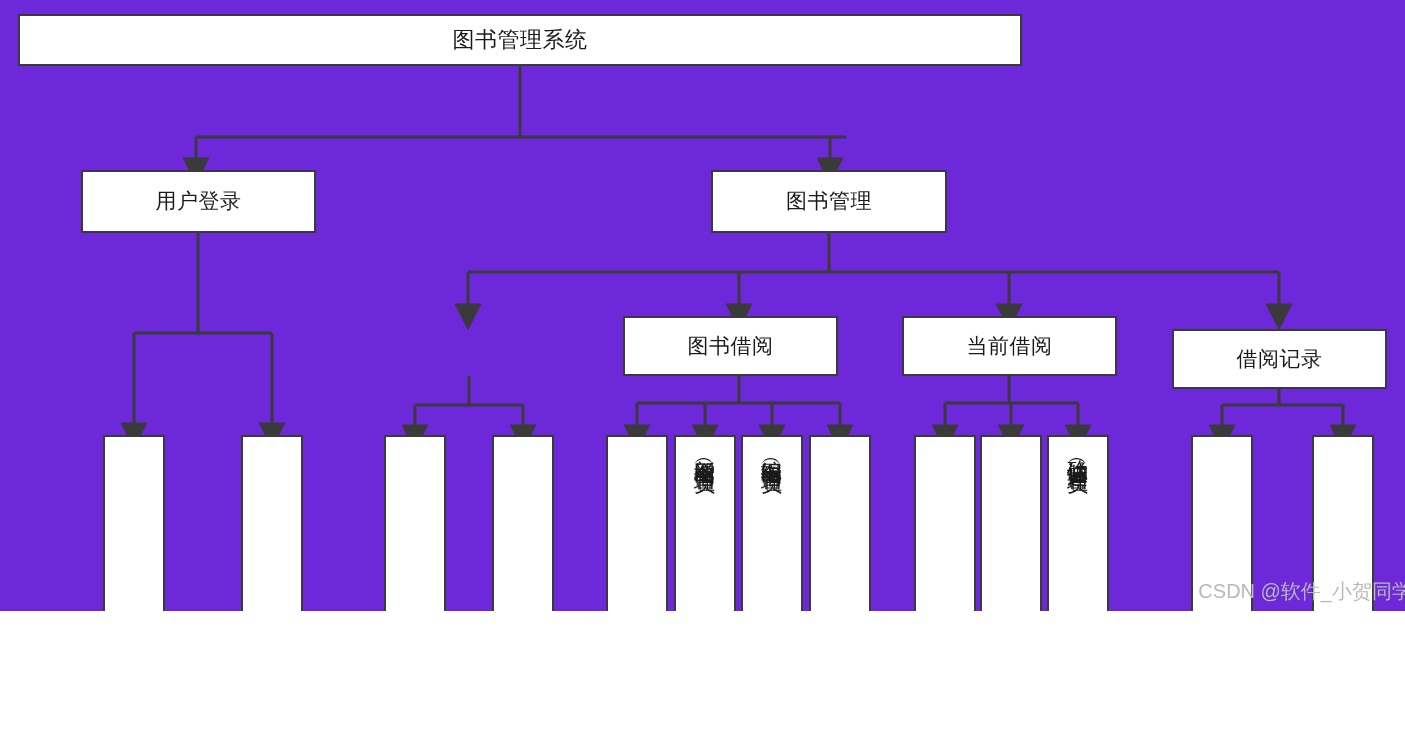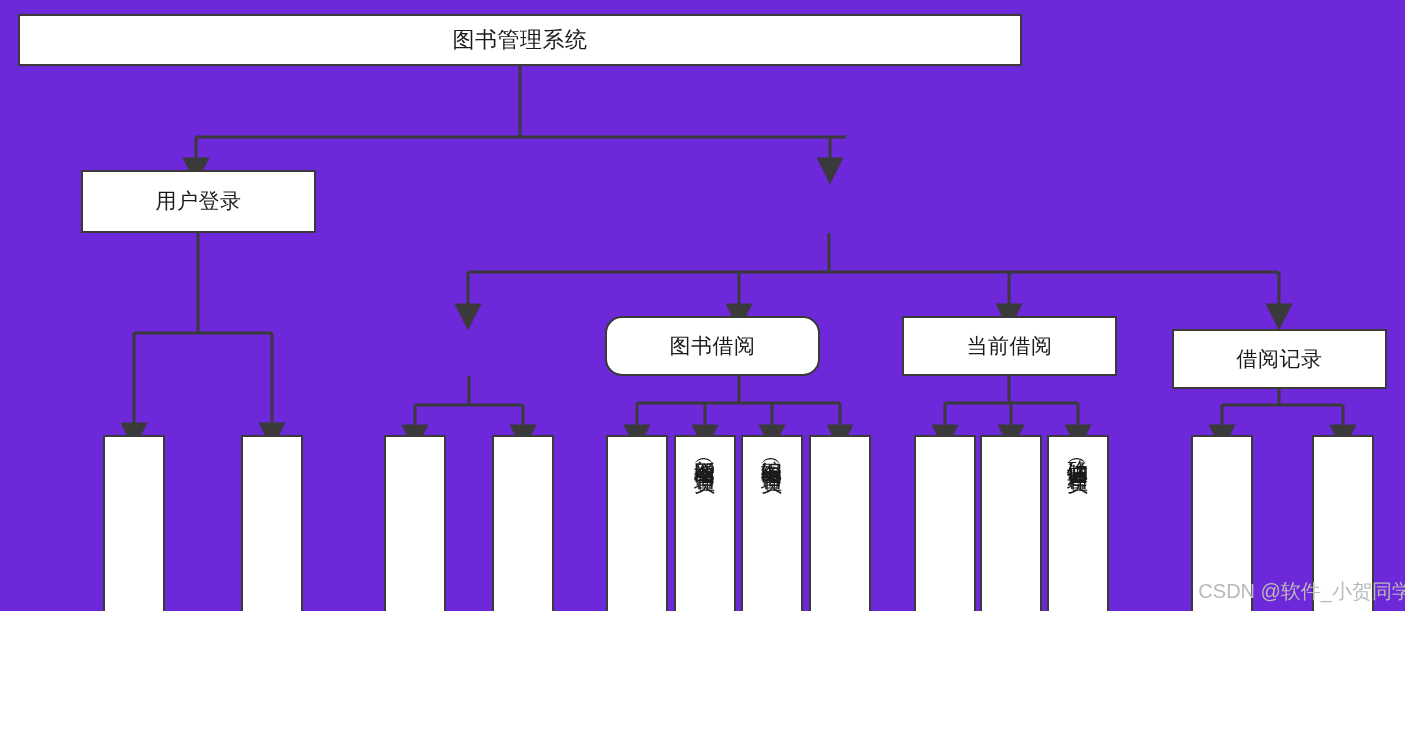--- a/index.html
+++ b/index.html
@@ -136,22 +136,25 @@
     </g>
   </svg>
 
   <div class="node h root" style="left:18px; top:14px; width:1004px; height:52px;">
     <span class="lbl">图书管理系统</span>
   </div>
 
   <div class="node h" style="left:81px; top:170px; width:235px; height:63px;">
     <span class="lbl">用户登录</span>
   </div>
-
-  <div class="node h" style="left:605px; top:316px; width:215px; height:60px;border-radius:17px;">
+  <div class="node h" style="left:711px; top:170px; width:236px; height:63px;">
+    <span class="lbl">图书管理</span>
+  </div>
+
+  <div class="node h" style="left:623px; top:316px; width:215px; height:60px;">
     <span class="lbl">图书借阅</span>
   </div>
   <div class="node h" style="left:902px; top:316px; width:215px; height:60px;">
     <span class="lbl">当前借阅</span>
   </div>
   <div class="node h" style="left:1172px; top:329px; width:215px; height:60px;">
     <span class="lbl">借阅记录</span>
   </div>
 
   <div class="node v" style="left:103px; top:435px; width:62px; height:298px;">

